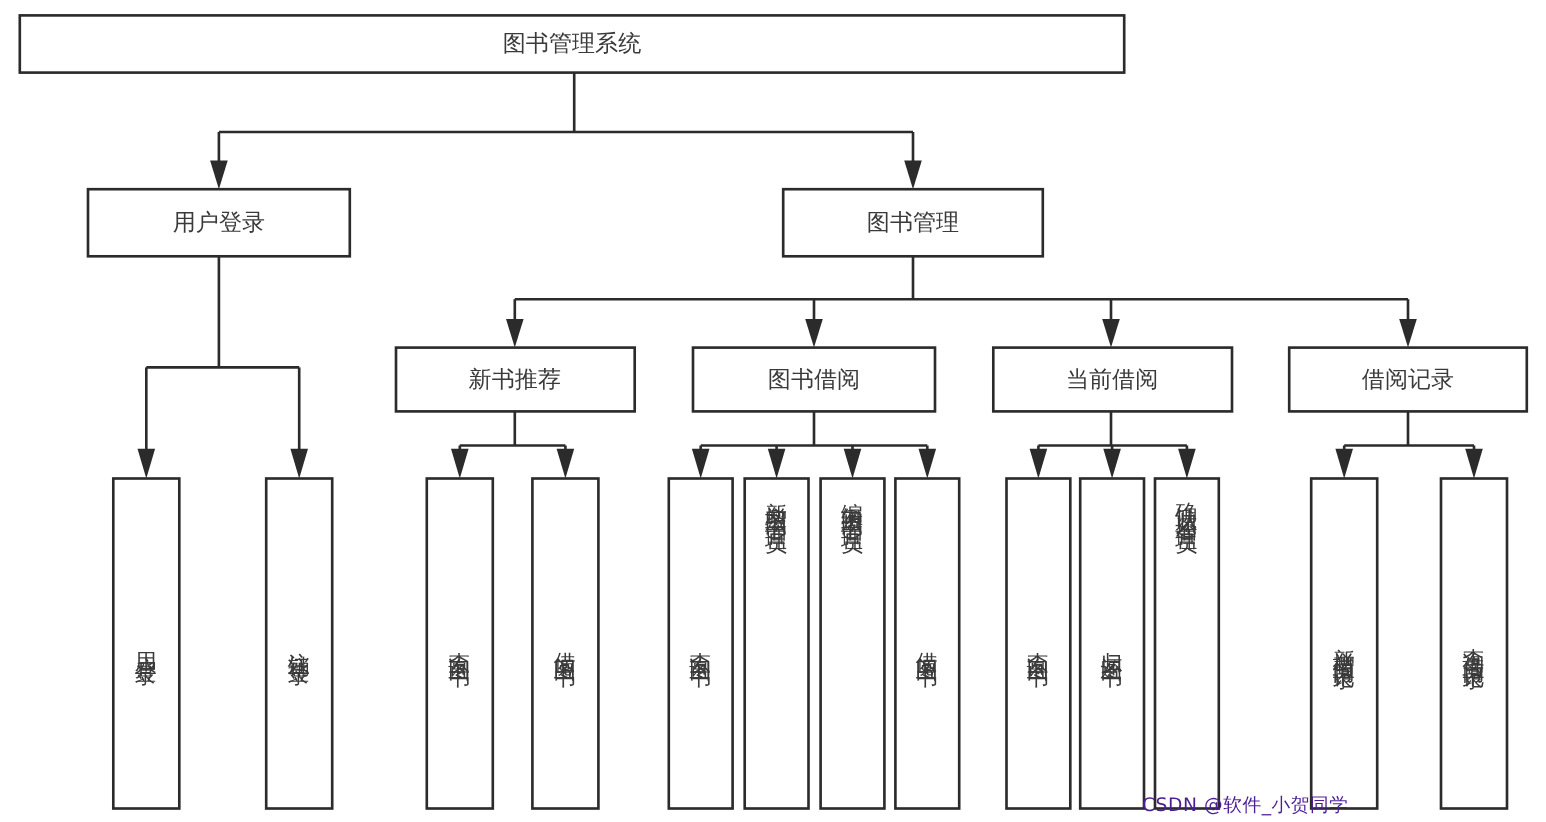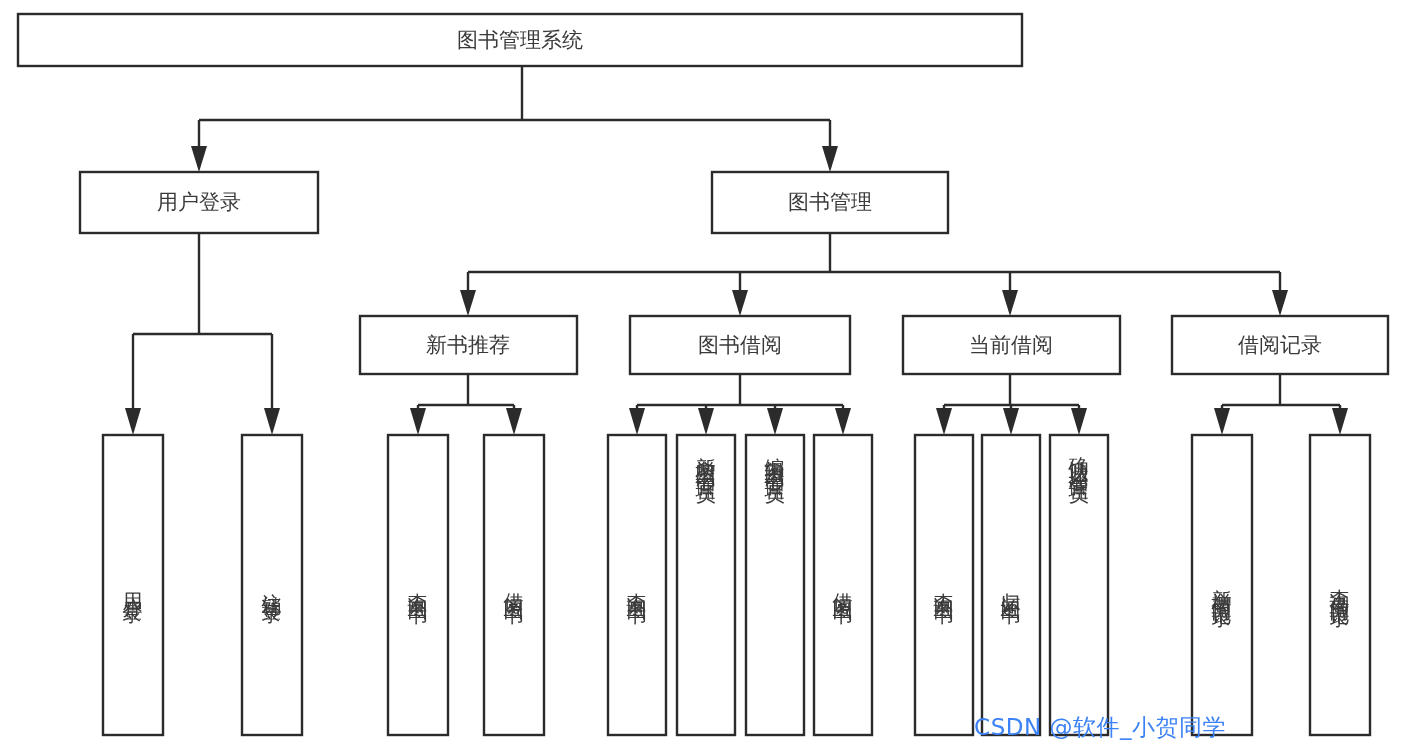--- a/index.html
+++ b/index.html
@@ -61,22 +61,22 @@
     display: flex;
     align-items: center;
     justify-content: center;
     pointer-events: none;
   }
   .watermark {
     position: absolute;
     right: 8px;
     bottom: 4px;
     font-family: "DejaVu Sans", "Liberation Sans", sans-serif;
-    font-size: 23px;
-    color: #3b82f6;
+    font-size: 17px;
+    color: #4c1d95;
     letter-spacing: 0.5px;
     white-space: nowrap;
   }
 </style>
 </head>
 <body>
 
 <div id="diagram-root">
 
   <svg id="flow-svg" viewBox="0 0 1405 747">

